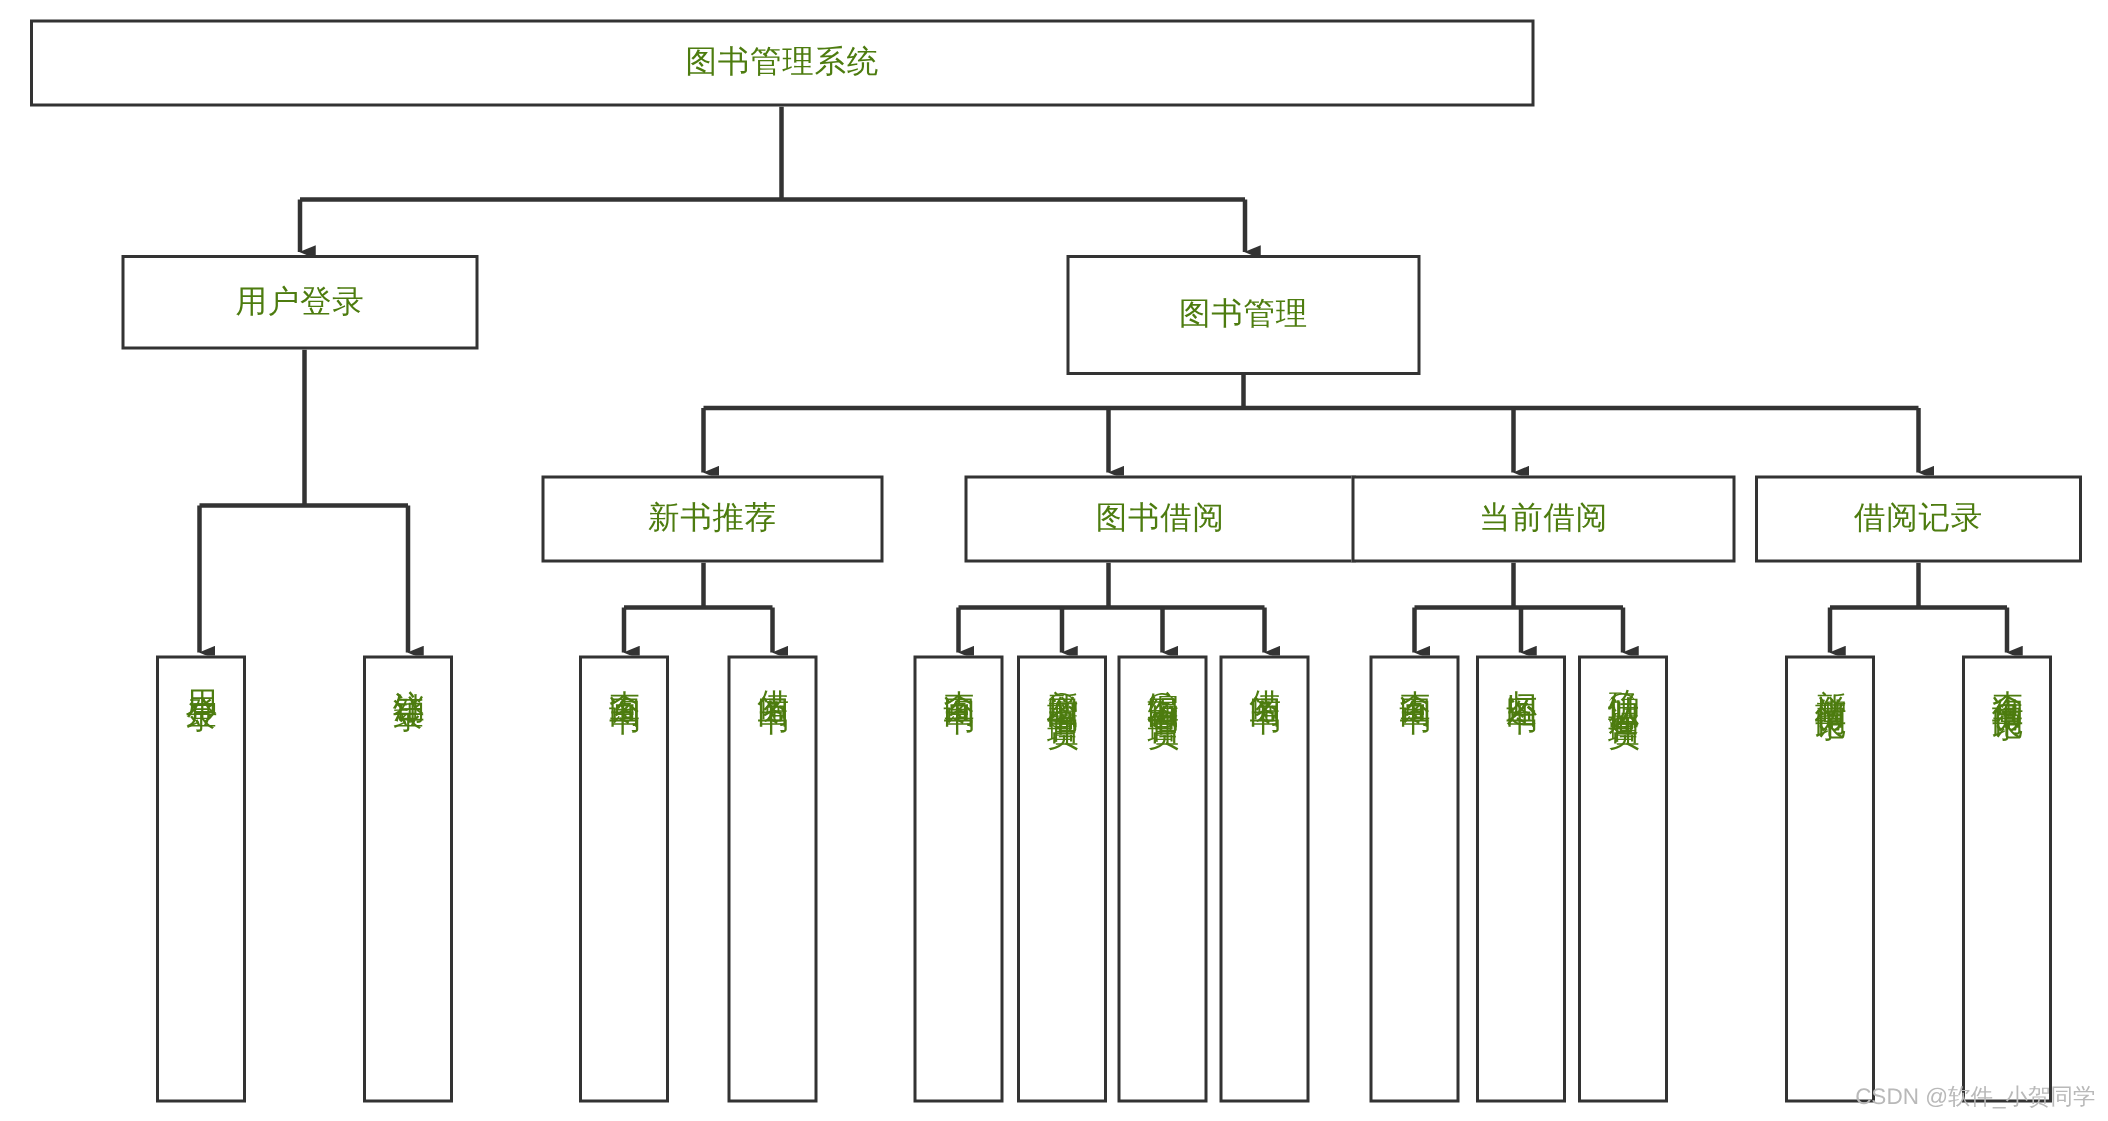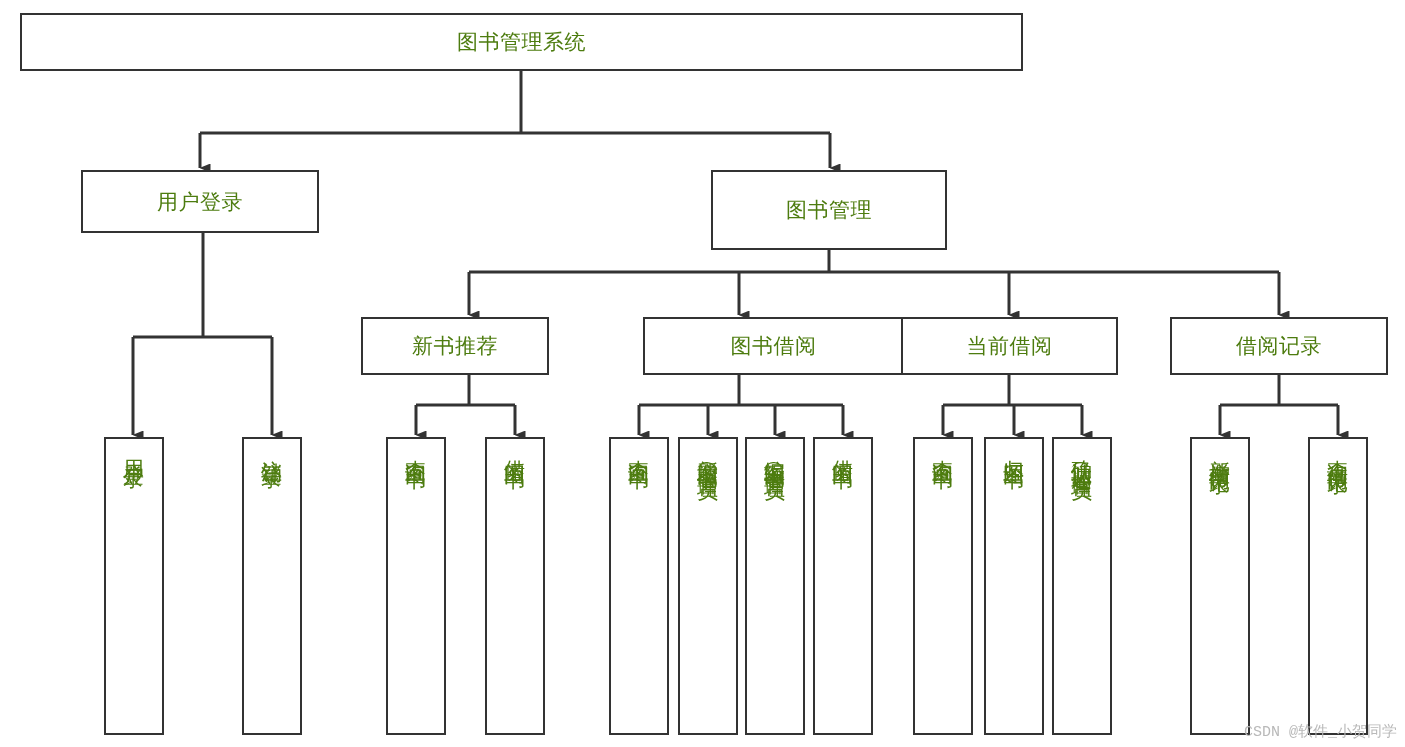--- a/index.html
+++ b/index.html
@@ -55,21 +55,20 @@
     white-space: nowrap;
   }
   #watermark {
     position: absolute;
     right: 8px;
     bottom: 6px;
     font-size: 15px;
     color: #b9b9b9;
     white-space: nowrap;
     user-select: none;
-    font-family: Liberation Mono, monospace;
   }
 </style>
 </head>
 <body>
 
 <div id="diagram-root">
 
   <svg id="tree-svg" viewBox="0 0 1405 747" xmlns="http://www.w3.org/2000/svg">
     <defs>
       <marker id="arrowhead" markerWidth="9" markerHeight="11" refX="4.5" refY="10.5" orient="auto" markerUnits="userSpaceOnUse">
@@ -116,27 +115,27 @@
   <div id="nodes-layer">
       <div class="node-box" style="left: 20px; top: 13px; width: 1003px; height: 58px;">
         <span class="node-label">图书管理系统</span>
       </div>
       <div class="node-box" style="left: 81px; top: 170px; width: 238px; height: 63px;">
         <span class="node-label">用户登录</span>
       </div>
       <div class="node-box" style="left: 711px; top: 170px; width: 236px; height: 80px;">
         <span class="node-label">图书管理</span>
       </div>
-      <div class="node-box" style="left: 361px; top: 317px; width: 188px; height: 58px;">
+      <div class="node-box" style="left: 361px; top: 317px; width: 228px; height: 58px;">
         <span class="node-label">新书推荐</span>
       </div>
       <div class="node-box" style="left: 643px; top: 317px; width: 261px; height: 58px;">
         <span class="node-label">图书借阅</span>
       </div>
-      <div class="node-box" style="left: 901px; top: 317px; width: 217px; height: 58px;">
+      <div class="node-box" style="left: 901px; top: 317px; width: 256px; height: 58px;">
         <span class="node-label">当前借阅</span>
       </div>
       <div class="node-box" style="left: 1170px; top: 317px; width: 218px; height: 58px; justify-content: center;">
         <span class="node-label">借阅记录</span>
       </div>
       <div class="node-box vertical" style="left: 104px; top: 437px; width: 60px; height: 298px;">
         <span class="node-label">用户登录</span>
       </div>
       <div class="node-box vertical" style="left: 242px; top: 437px; width: 60px; height: 298px;">
         <span class="node-label">注销登录</span>

